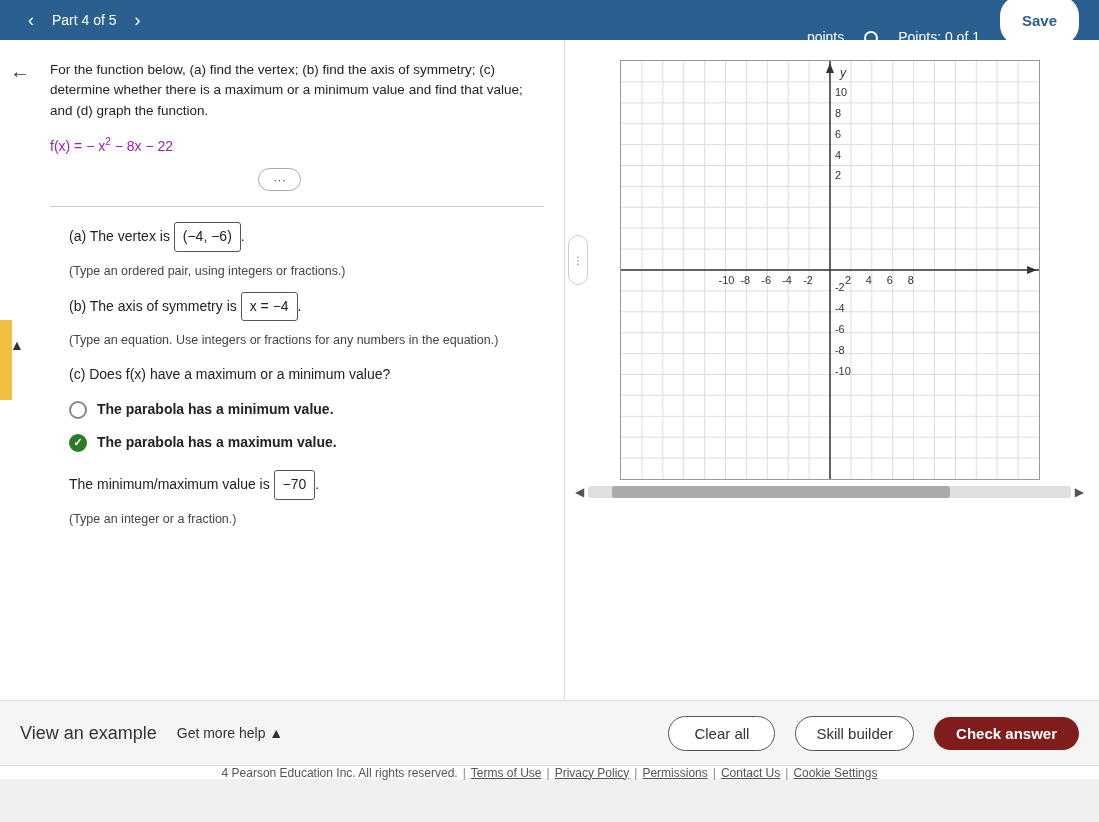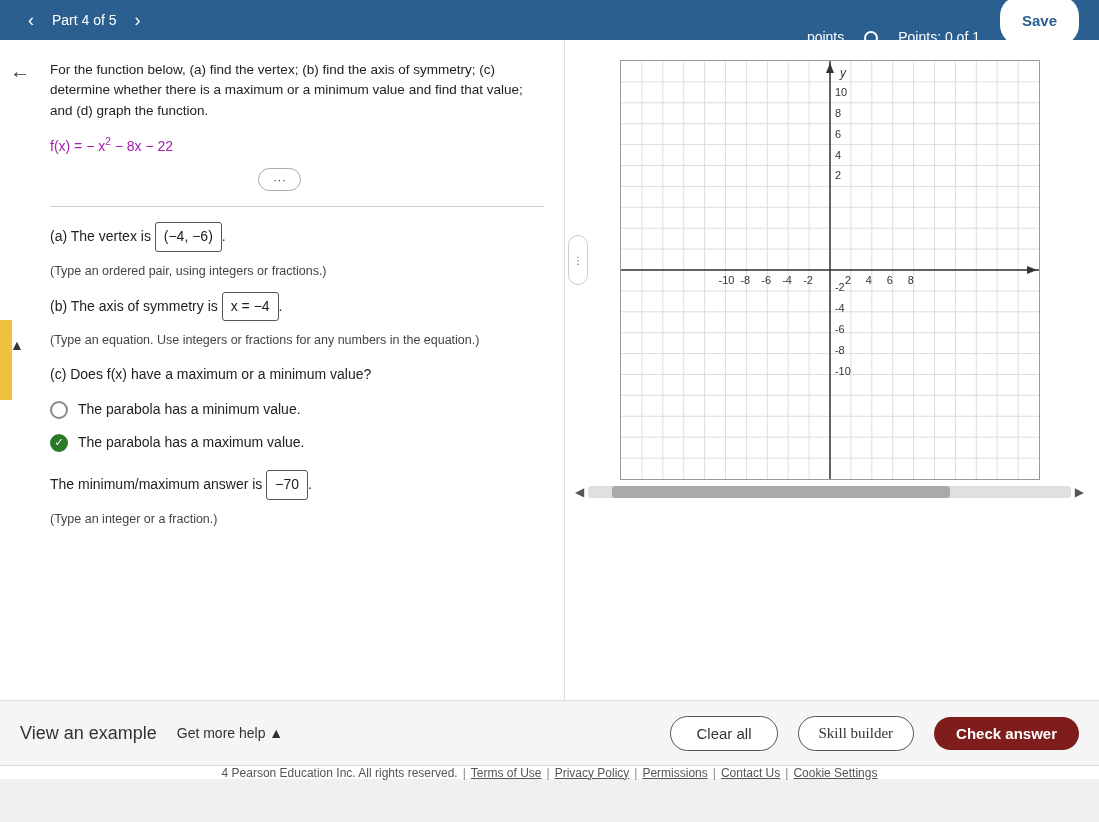--- a/index.html
+++ b/index.html
@@ -127,21 +127,21 @@
       color: #555;
     }
 
     .divider {
       border: none;
       border-top: 1px solid #ccc;
       margin: 10px 0 15px 35px;
     }
 
     .answer-section {
-      margin-left: 35px;
+      margin-left: 54px;
       font-size: 14px;
       line-height: 1.8;
       color: #222;
     }
 
     .answer-section p {
       margin-bottom: 8px;
     }
 
     .answer-box {
@@ -150,20 +150,21 @@
       border: 1.5px solid #555;
       border-radius: 3px;
       padding: 1px 8px;
       font-size: 14px;
       color: #222;
       font-weight: normal;
     }
 
     .radio-group {
       margin: 10px 0 15px 0;
+      font-weight: bold;
     }
 
     .radio-item {
       display: flex;
       align-items: center;
       gap: 10px;
       margin-bottom: 8px;
       font-size: 14px;
     }
 
@@ -284,21 +285,20 @@
     }
 
     .skill-builder-btn {
       background: white;
       border: 1.5px solid #555;
       border-radius: 20px;
       padding: 8px 20px;
       font-size: 15px;
       cursor: pointer;
       color: #333;
-      font-family: Liberation Serif, serif;
     }
 
     .check-answer-btn {
       background: #7f1d1d;
       border: none;
       border-radius: 20px;
       padding: 8px 22px;
       font-size: 15px;
       cursor: pointer;
       color: white;
@@ -384,21 +384,21 @@
           <span class="radio-circle"></span>
           <span>The parabola has a minimum value.</span>
         </div>
         <div class="radio-item">
           <span class="radio-checked"></span>
           <span>The parabola has a maximum value.</span>
         </div>
       </div>
 
       <p class="min-max-line">
-        <span>The minimum/maximum answer is</span>
+        <span>The minimum/maximum value is</span>
         <span class="answer-box">−70</span>.
       </p>
       <p class="small-note">(Type an integer or a fraction.)</p>
     </div>
   </div>
 
   <div class="right-panel">
     <div style="position:relative;">
 
       <button class="collapse-btn" style="position:absolute;left:-2px;top:200px;z-index:10;width:20px;height:50px;border-radius:10px;background:white;border:1px solid #ccc;font-size:10px;cursor:pointer;">

